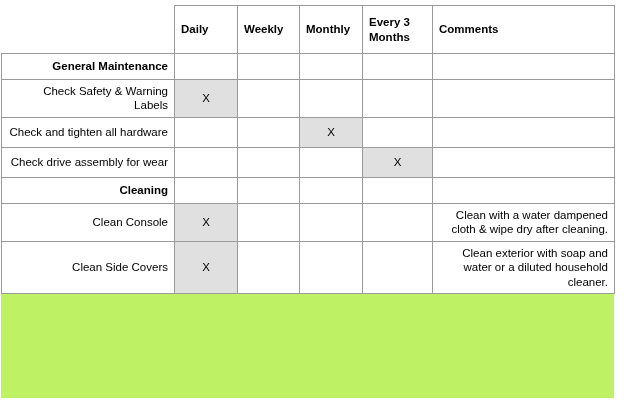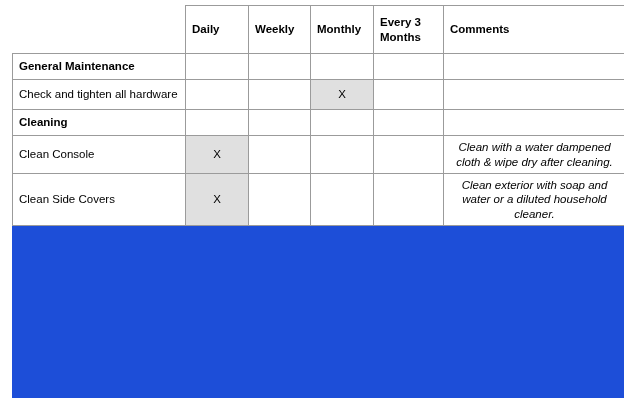--- a/index.html
+++ b/index.html
@@ -8,25 +8,25 @@
     background: #ffffff;
   }
   body {
     width: 624px;
     height: 406px;
     font-family: "Liberation Sans", sans-serif;
     overflow: hidden;
   }
   .sheet {
     position: absolute;
-    left: 12px;
+    left: 1px;
     top: 5px;
     width: 613px;
     height: 393px;
-    background: #1d4ed8;
+    background: #bef264;
     box-sizing: border-box;
   }
   table.maint {
     border-collapse: collapse;
     table-layout: fixed;
     width: 613px;
     background: #ffffff;
   }
   table.maint col.c-task     { width: 173px; }
   table.maint col.c-daily    { width: 63px; }
@@ -58,39 +58,38 @@
   }
   th.h-daily, th.h-weekly, th.h-monthly, th.h-every3 {
     text-align: center;
   }
   th.h-comments {
     text-align: left;
     padding-left: 8px;
     margin-left: 6px;
   }
   td.task {
-    text-align: left;
+    text-align: right;
     height: 30px;
   }
   td.section {
     font-weight: bold;
     height: 26px;
   }
   td.mark {
     text-align: center;
     font-weight: normal;
   }
   td.shade {
     background: #e0e0e0;
   }
   td.comments {
-    text-align: center;
+    text-align: right;
     padding-left: 8px;
     font-size: 11px;
-    font-style: italic;
   }
   tr.two-line td.task { height: 38px; }
   tr.tall td.comments { height: 38px; }
 </style>
 </head>
 <body>
 
 <div class="sheet">
   <table class="maint">
     <colgroup>
@@ -115,34 +114,50 @@
 
       <tr>
         <td class="task section">General Maintenance</td>
         <td class="mark"></td>
         <td class="mark"></td>
         <td class="mark"></td>
         <td class="mark"></td>
         <td class="comments"></td>
       </tr>
 
+      <tr>
+        <td class="task">Check Safety &amp; Warning Labels</td>
+        <td class="mark shade">X</td>
+        <td class="mark"></td>
+        <td class="mark"></td>
+        <td class="mark"></td>
+        <td class="comments"></td>
+      </tr>
 
 
 
       <tr>
         <td class="task">Check and tighten all hardware</td>
         <td class="mark"></td>
         <td class="mark"></td>
         <td class="mark shade">X</td>
         <td class="mark"></td>
         <td class="comments"></td>
       </tr>
 
 
 
+      <tr>
+        <td class="task">Check drive assembly for wear</td>
+        <td class="mark"></td>
+        <td class="mark"></td>
+        <td class="mark"></td>
+        <td class="mark shade">X</td>
+        <td class="comments"></td>
+      </tr>
 
       <tr>
         <td class="task section">Cleaning</td>
         <td class="mark"></td>
         <td class="mark"></td>
         <td class="mark"></td>
         <td class="mark"></td>
         <td class="comments"></td>
       </tr>
 

